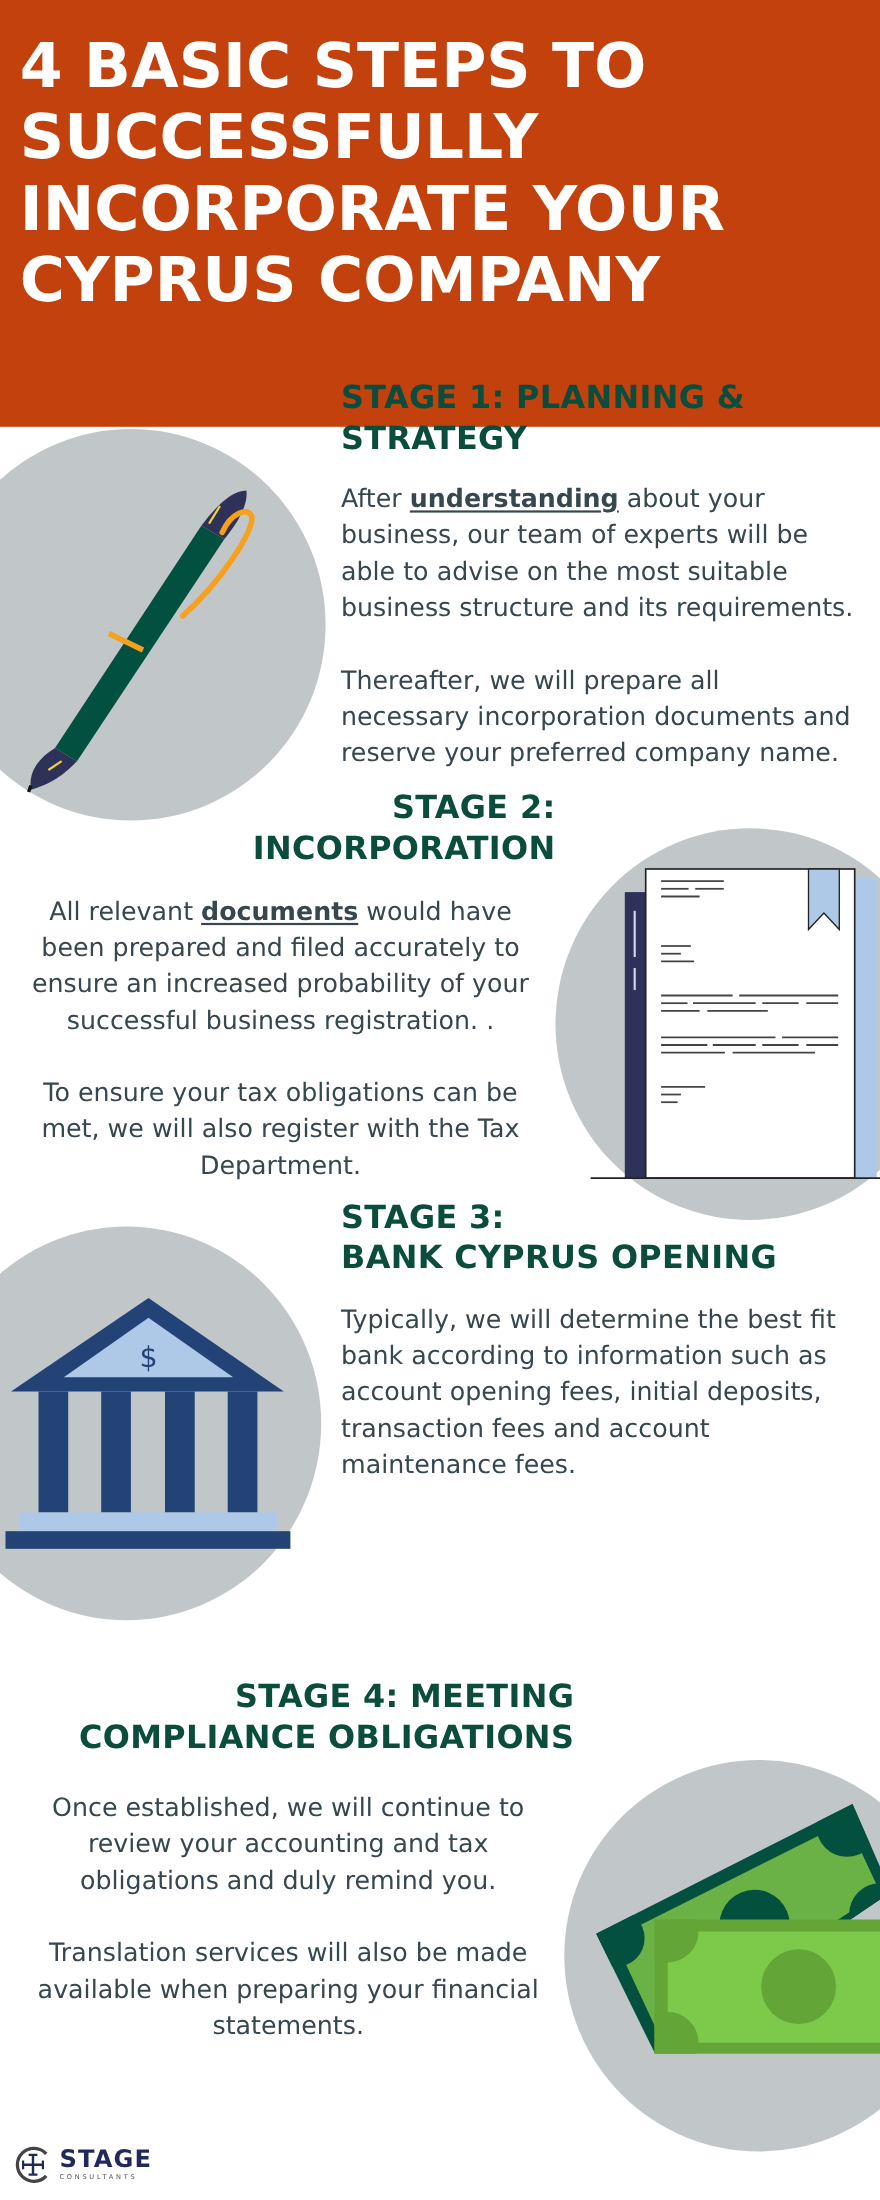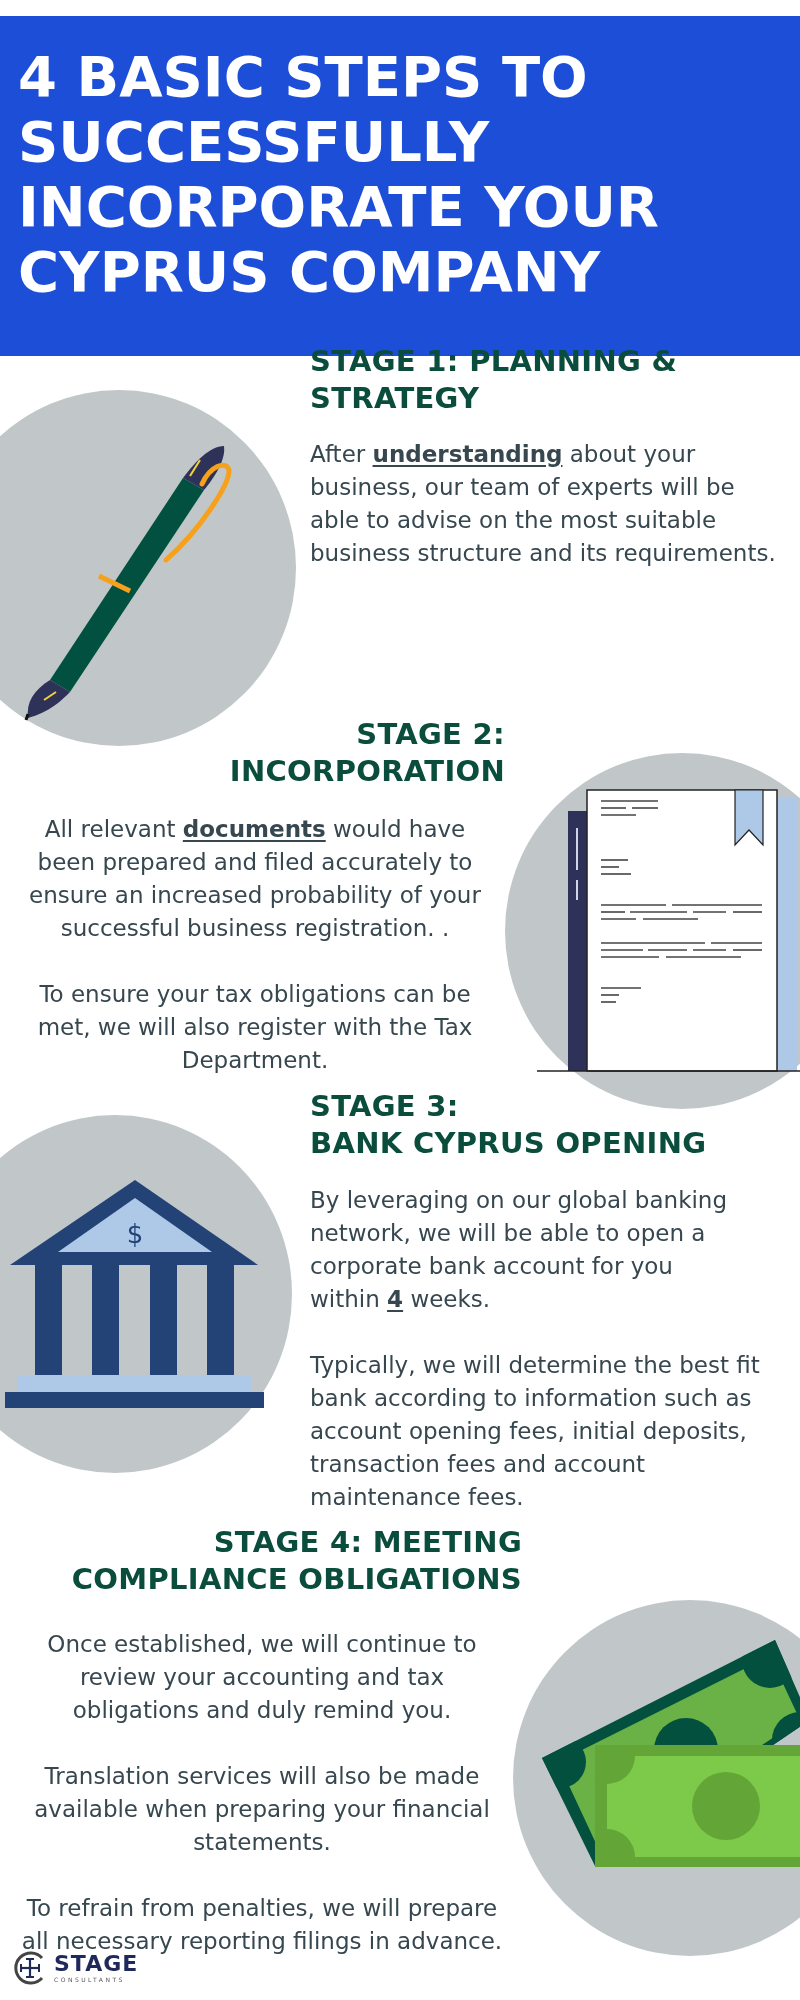--- a/index.html
+++ b/index.html
@@ -3,22 +3,22 @@
   <meta charset="utf-8">
   <style>
     html, body { margin: 0; padding: 0; }
     body {
       width: 800px; height: 2000px; position: relative; overflow: hidden;
       background: #ffffff;
       font-family: "Liberation Sans", "DejaVu Sans", sans-serif;
       color: #37474f;
     }
     .header {
-      position: absolute; left: 0; top: 16px; width: 800px; height: 340px;
-      background: #1d4ed8;
+      position: absolute; left: 0; top: 0; width: 800px; height: 388px;
+      background: #c2410c;
     }
     .header-title {
       position: absolute; left: 18px; top: 28px; margin: 0;
       font-family: "DejaVu Sans", sans-serif; font-weight: bold;
       font-size: 56px; line-height: 65px; letter-spacing: 0px;
       color: #ffffff; white-space: pre-line; text-transform: uppercase;
     }
     .circle { position: absolute; background: #c1c7c9; border-radius: 50%; }
     .stage-heading {
       position: absolute; margin: 0; font-family: "DejaVu Sans", sans-serif;
@@ -66,20 +66,23 @@
   <path d="M44,320 L56,312" stroke="#f3d13a" stroke-width="2"></path>
 </svg>
 
 <h2 class="stage-heading" style="left:310px; top:343px;">STAGE 1: PLANNING &amp;
 STRATEGY</h2>
 <div class="stage-body" style="left:310px; top:438px; width:490px;">
   <p><span>After </span><u>understanding</u><span> about your
 business, our team of experts will be
 able to advise on the most suitable
 business structure and its requirements.</span></p>
+  <p>Thereafter, we will prepare all
+necessary incorporation documents and
+reserve your preferred company name.</p>
 </div>
 
 <h2 class="stage-heading right-align" style="right:295px; top:716px; text-align:right;">STAGE 2:
 INCORPORATION</h2>
 <div class="stage-body right-align" style="right:295px; top:813px; width:500px;">
   <p><span>All relevant </span><u>documents</u><span> would have
 been prepared and filed accurately to
 ensure an increased probability of your
 successful business registration. .</span></p>
   <p>To ensure your tax obligations can be
@@ -141,42 +144,36 @@
   <rect x="92" y="95" width="27" height="110" fill="#234276"></rect>
   <rect x="150" y="95" width="27" height="110" fill="#234276"></rect>
   <rect x="207" y="95" width="27" height="110" fill="#234276"></rect>
   <rect x="17" y="205" width="235" height="17" fill="#aec8e8"></rect>
   <rect x="5" y="222" width="259" height="16" fill="#234276"></rect>
 </svg>
 
 <h2 class="stage-heading" style="left:310px; top:1088px;">STAGE 3:
 BANK CYPRUS OPENING</h2>
 <div class="stage-body" style="left:310px; top:1184px; width:490px;">
-  <p><span>By leveraging on our global banking
-network, we will be able to open a
-corporate bank account for you
-within </span><u>4</u><span> weeks.</span></p>
   <p>Typically, we will determine the best fit
 bank according to information such as
 account opening fees, initial deposits,
 transaction fees and account
 maintenance fees.</p>
 </div>
 
 <h2 class="stage-heading right-align" style="right:278px; top:1524px; text-align:right;">STAGE 4: MEETING
 COMPLIANCE OBLIGATIONS</h2>
 <div class="stage-body right-align" style="right:278px; top:1628px; width:520px;">
   <p>Once established, we will continue to
 review your accounting and tax
 obligations and duly remind you.</p>
   <p>Translation services will also be made
 available when preparing your financial
 statements.</p>
-  <p>To refrain from penalties, we will prepare
-all necessary reporting filings in advance.</p>
 </div>
 
 <div class="circle" style="left:513px; top:1600px; width:354px; height:356px;"></div>
 <svg class="illus" style="left:500px; top:1590px;" width="300" height="300" viewBox="0 0 300 300">
   <defs>
     <clipPath id="backnote">
         <polygon points="42,168 275,50 310,130 95,276"></polygon>
       </clipPath>
     <clipPath id="frontnote">
         <rect x="95" y="155" width="215" height="122"></rect>

